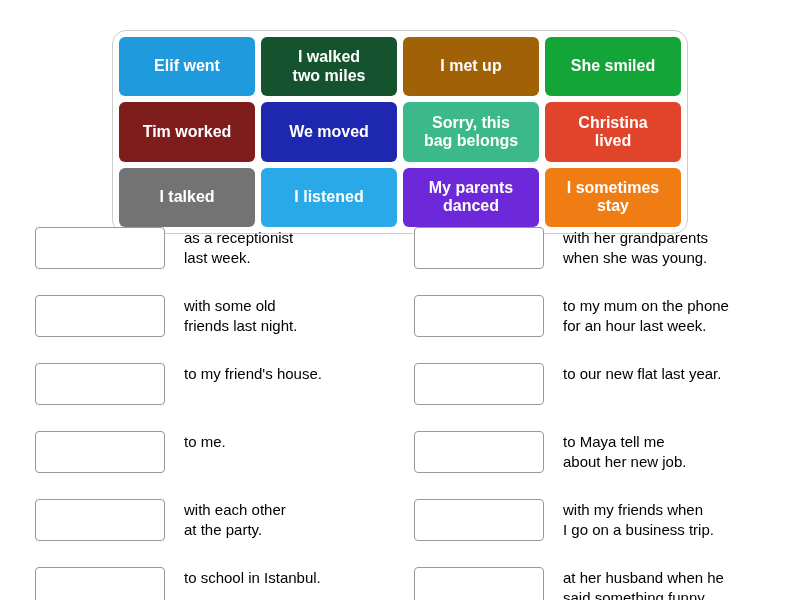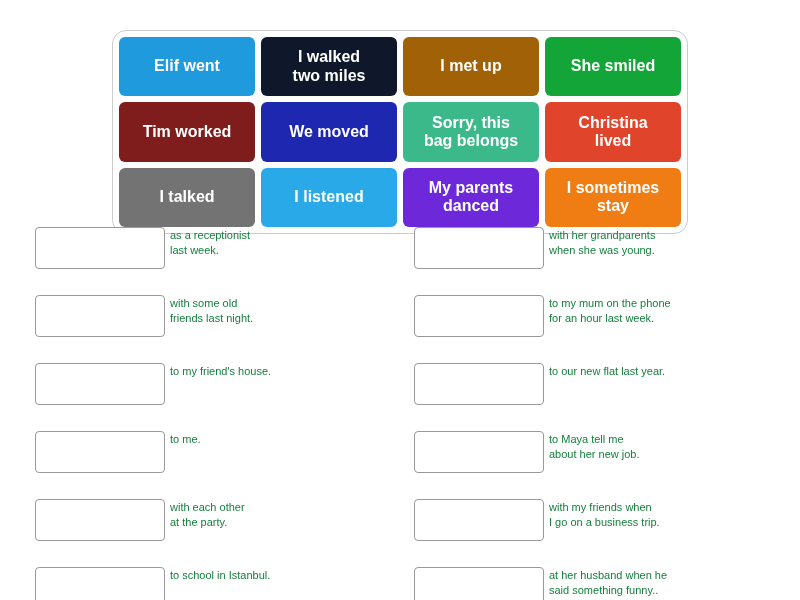--- a/index.html
+++ b/index.html
@@ -77,35 +77,35 @@
     width: 130px;
     min-width: 130px;
     height: 42px;
     border: 1px solid #999999;
     border-radius: 4px;
     background: #ffffff;
     box-sizing: border-box;
     margin-top: 5px;
   }
   .answer-text {
-    margin-left: 5px;
-    font-size: 11px;
-    color: #15803d;
+    margin-left: 19px;
+    font-size: 15px;
+    color: #000000;
     line-height: 1.35;
     padding-top: 6px;
     white-space: pre-line;
   }
 </style>
 </head>
 <body>
 
 <div id="tiles-panel">
   <div id="tiles-grid">
     <div class="tile" style="background: rgb(31, 155, 221);">Elif went</div>
-    <div class="tile" style="background: #0f172a;">I walked
+    <div class="tile" style="background: #14532d;">I walked
 two miles</div>
     <div class="tile" style="background: #a16207;">I met up</div>
     <div class="tile" style="background: rgb(19, 165, 56);">She smiled</div>
     <div class="tile" style="background: #7f1d1d;">Tim worked</div>
     <div class="tile" style="background: rgb(29, 39, 176);">We moved</div>
     <div class="tile" style="background: rgb(60, 185, 139);">Sorry, this
 bag belongs</div>
     <div class="tile" style="background: rgb(224, 68, 42);">Christina
 lived</div>
     <div class="tile" style="background: #737373;">I talked</div>

